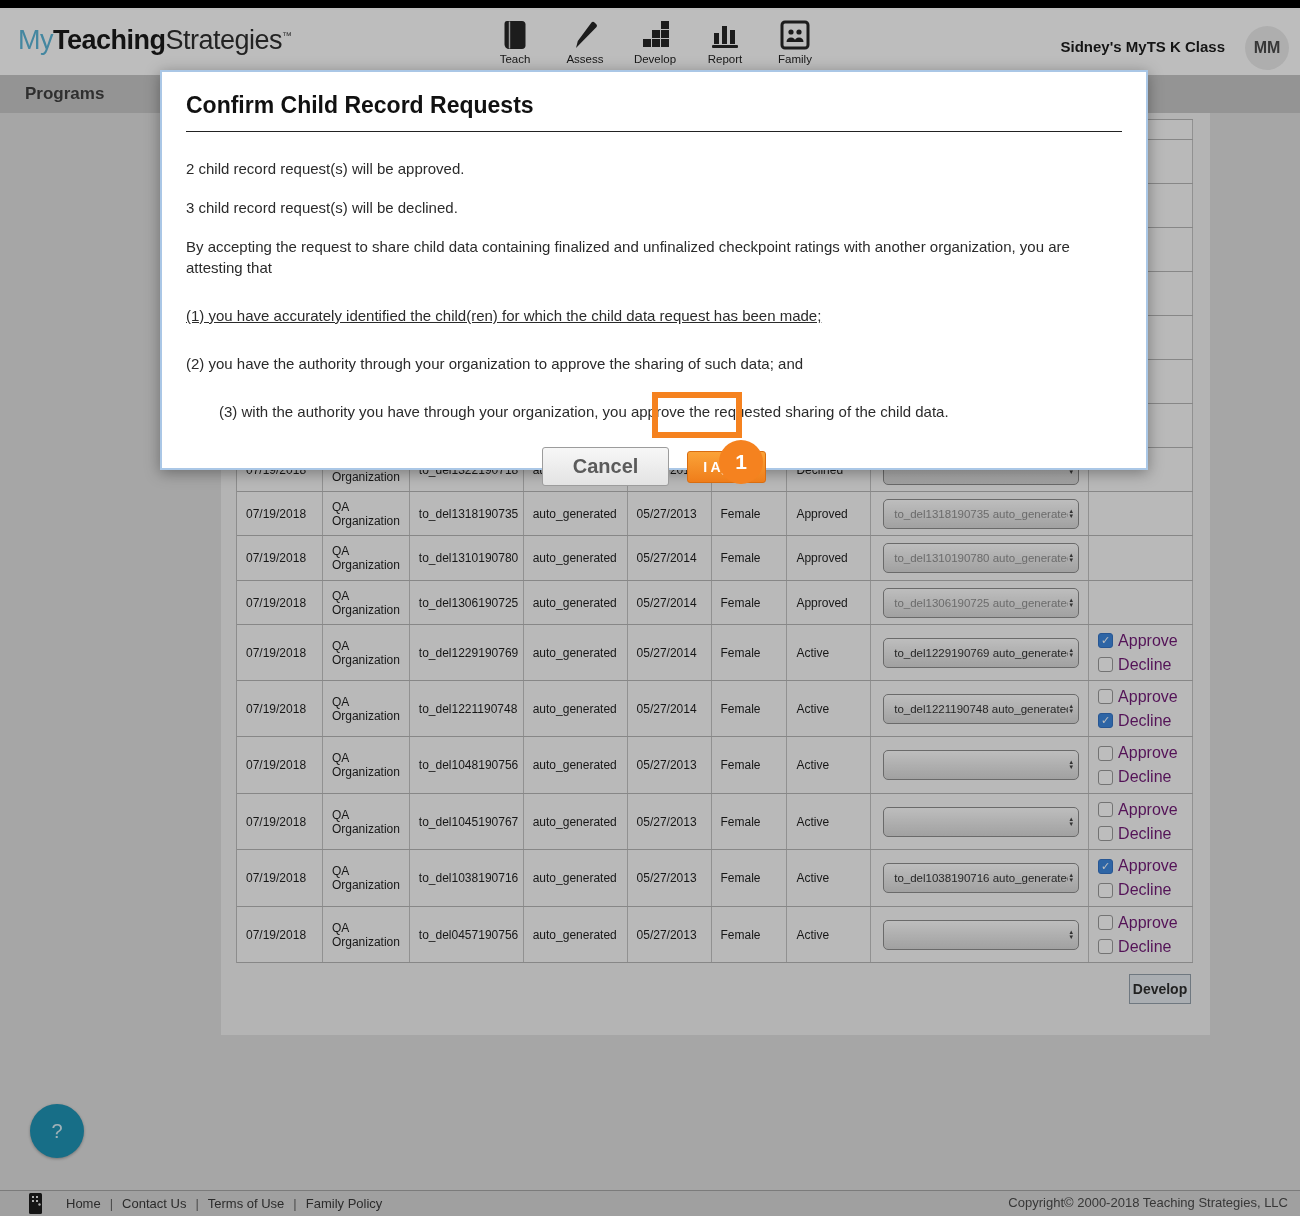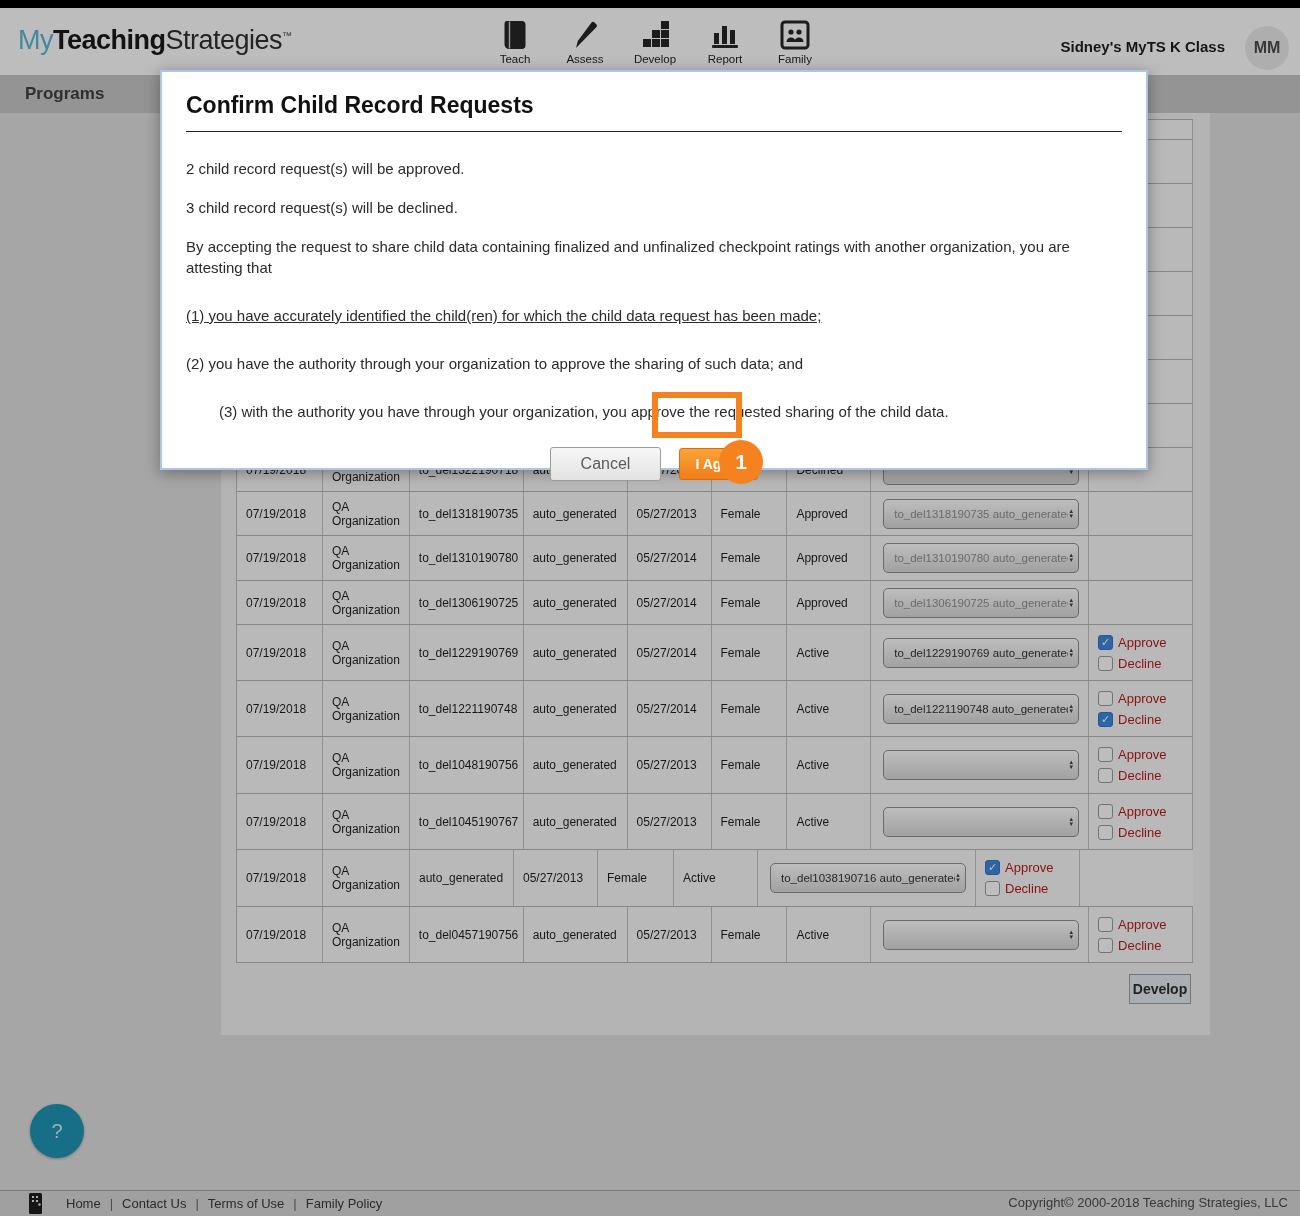--- a/index.html
+++ b/index.html
@@ -43,41 +43,41 @@
   .sel { width:196px; height:30px; border:1px solid #8e8e8e; border-radius:5px;
          background:linear-gradient(#fdfdfd,#d7d7d7); display:flex; align-items:center;
          padding:0 4px 0 10px; font-size:11.5px; color:#333; cursor:pointer; }
   .sel .sel-txt { flex:1; white-space:nowrap; overflow:hidden; }
   .sel .spin { display:flex; flex-direction:column; align-items:center; font-size:6px; color:#444; line-height:5px; }
   .sel.disabled { color:#8f8f8f; cursor:default; }
   .cb-line { display:flex; align-items:center; gap:5px; margin:3px 0; }
   .cb { width:15px; height:15px; border:1px solid #9a9a9a; border-radius:3px; background:#fdfdfd;
         display:flex; align-items:center; justify-content:center; font-size:11px; color:#fff; cursor:pointer; }
   .cb.checked { background:#3e87dd; border-color:#3573c4; }
-  .cb-label { font-size:13px; color:#b91c1c; }
+  .cb-label { font-size:16px; color:#701a75; }
   .submit-btn { position:absolute; left:1129px; top:974px; width:62px; height:30px; z-index:1;
                 background:#e3e9ee; border:1px solid #94a0ab; font-size:14px; font-weight:bold;
                 color:#2e2e2e; font-family:"Liberation Sans",sans-serif; cursor:pointer; }
 
   
   .overlay { position:absolute; left:0; top:0; width:1300px; height:1216px;
              background:rgba(0,0,0,0.25); z-index:10; }
 
   
   .modal { position:absolute; left:160px; top:70px; width:988px; height:400px; background:#fff;
            border:2px solid #aac7e6; box-shadow:0 3px 14px rgba(0,0,0,0.35); z-index:20;
            padding:18px 24px 0 24px; }
   .modal-title { font-size:23px; font-weight:bold; color:#111; margin-top:2px; }
   .modal-rule { border:none; border-top:1px solid #222; margin-top:12px; }
   .modal p { font-size:15px; color:#2b2b2b; line-height:1.45; max-width:930px; }
   .m-p0 { margin-top:26px; } .m-p1 { margin-top:17px; } .m-p2 { margin-top:17px; }
   .m-p3 { margin-top:26px;text-decoration:underline; } .m-p4 { margin-top:26px; } .m-p5 { margin-top:26px;margin-left:33px; }
   .modal-actions { margin-top:25px; display:flex; justify-content:center; align-items:center; gap:18px; }
   .cancel-btn { background:linear-gradient(#f7f7f7,#e3e3e3); border:1px solid #9c9c9c; border-radius:3px;
-                padding:7px 30px; font-size:16px; font-weight:normal; color:#5b5b5b;
+                padding:7px 30px; font-size:20px; font-weight:bold; color:#5b5b5b;
                 font-family:"Liberation Sans",sans-serif; cursor:pointer; }
   .agree-btn { background:linear-gradient(#fba338,#ef7d1a); border:1px solid #d96d10; border-radius:3px;
                padding:7px 15px; font-size:14px; font-weight:bold; color:#fff;
                font-family:"Liberation Sans",sans-serif; cursor:pointer; }
 
   
   .anno-box { position:absolute; left:652px; top:392px; width:90px; height:46px;
               border:6px solid #f5821f; z-index:30; pointer-events:none; }
   .anno-badge { position:absolute; left:719px; top:440px; width:44px; height:44px; border-radius:50%;
                 background:#f5821f; color:#fff; font-size:21px; font-weight:bold; z-index:31;
@@ -562,20 +562,23 @@
         </div>
       </div>
     </div>
     <div class="t-row" style="height: 57px;">
       <div class="t-cell" style="width: 86px;">
         <span>07/19/2018</span>
       </div>
       <div class="t-cell" style="width: 87px;">
         <span>QA Organization</span>
       </div>
+      <div class="t-cell" style="width: 114px;">
+        <span>to_del1038190716</span>
+      </div>
       <div class="t-cell" style="width: 104px;">
         <span>auto_generated</span>
       </div>
       <div class="t-cell" style="width: 84px;">
         <span>05/27/2013</span>
       </div>
       <div class="t-cell" style="width: 76px;">
         <span>Female</span>
       </div>
       <div class="t-cell" style="width: 84px;">

